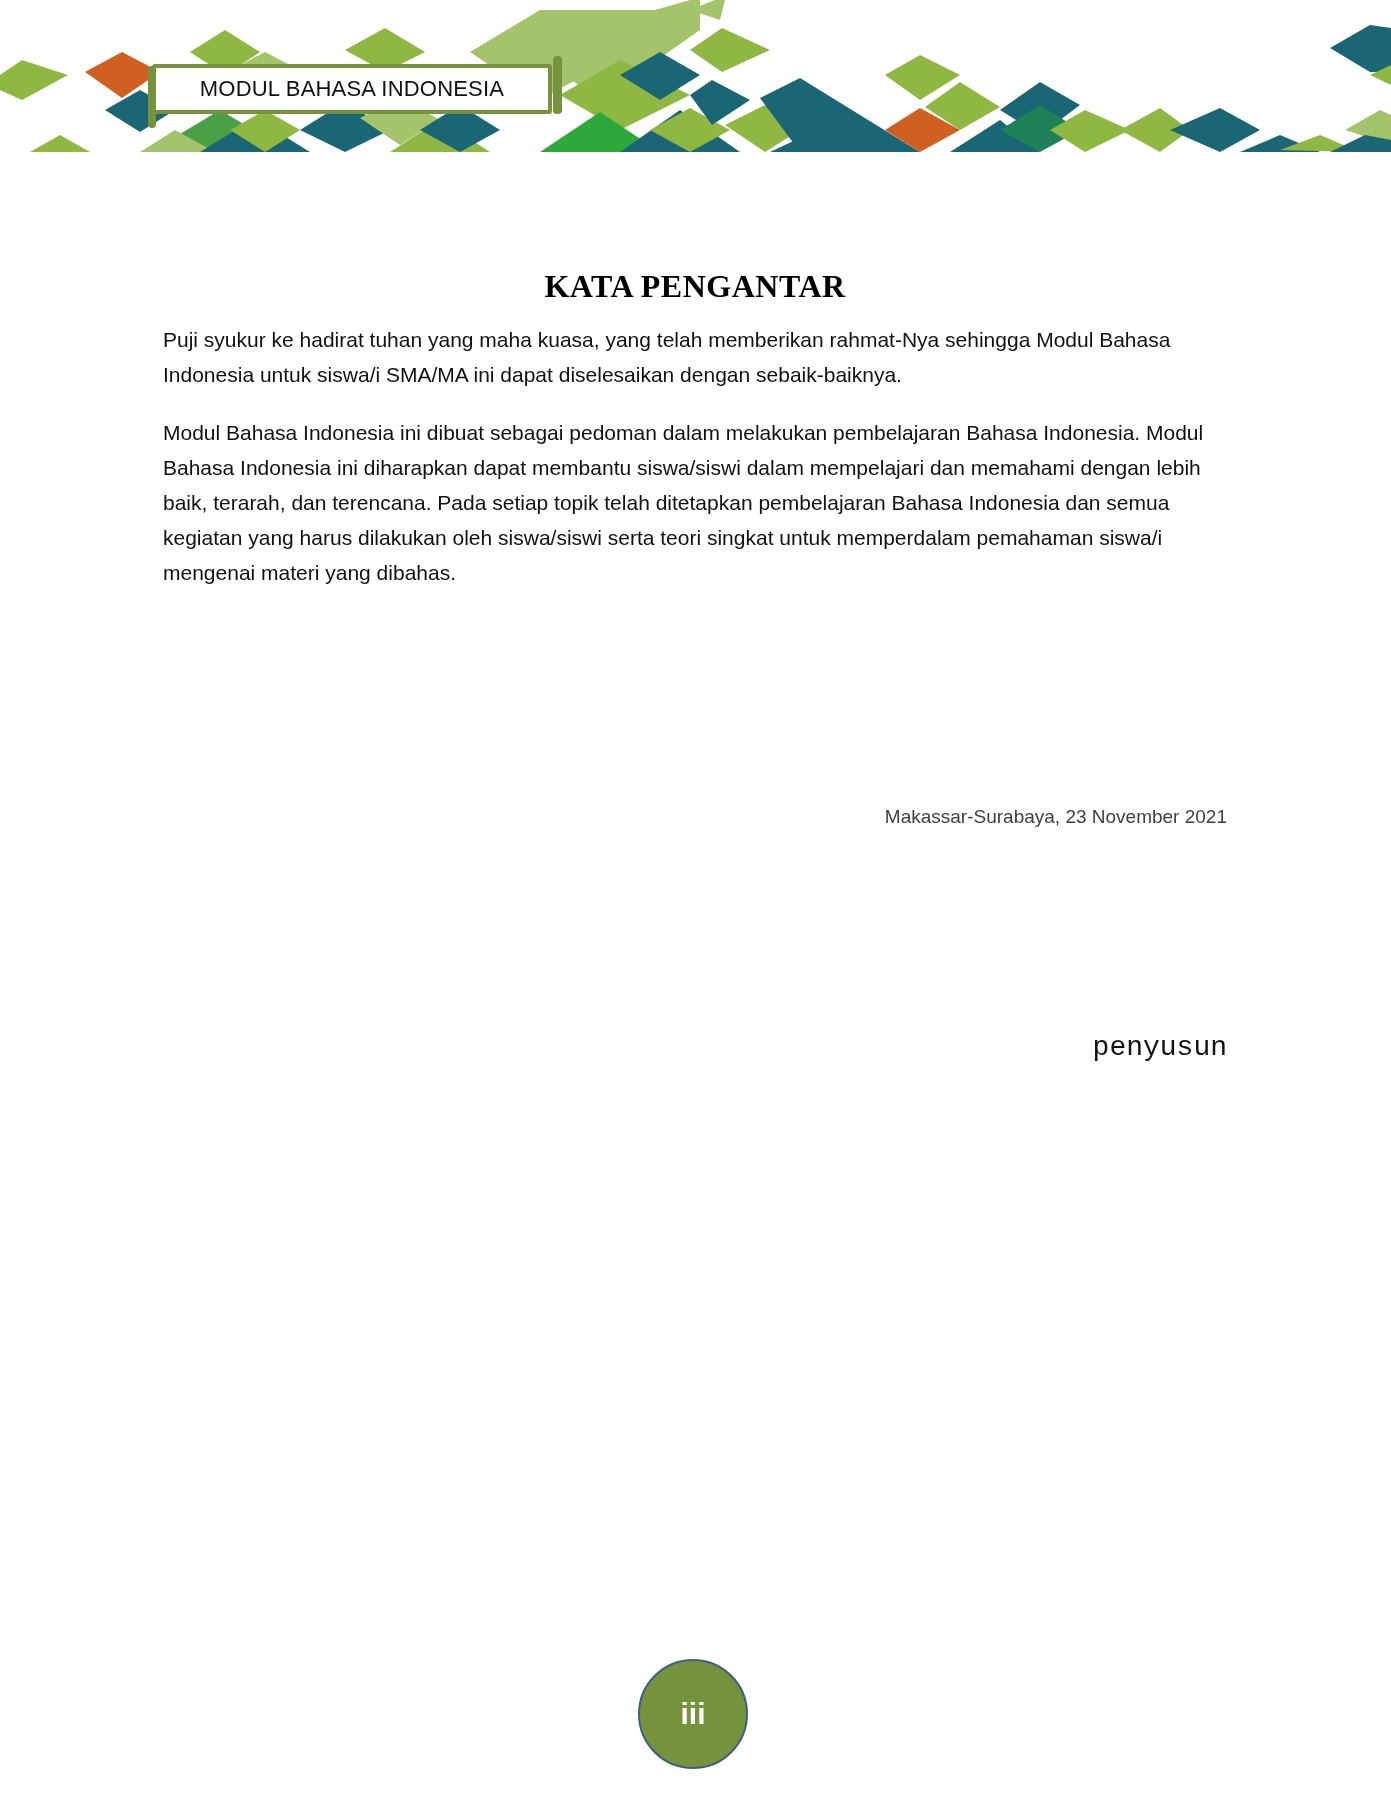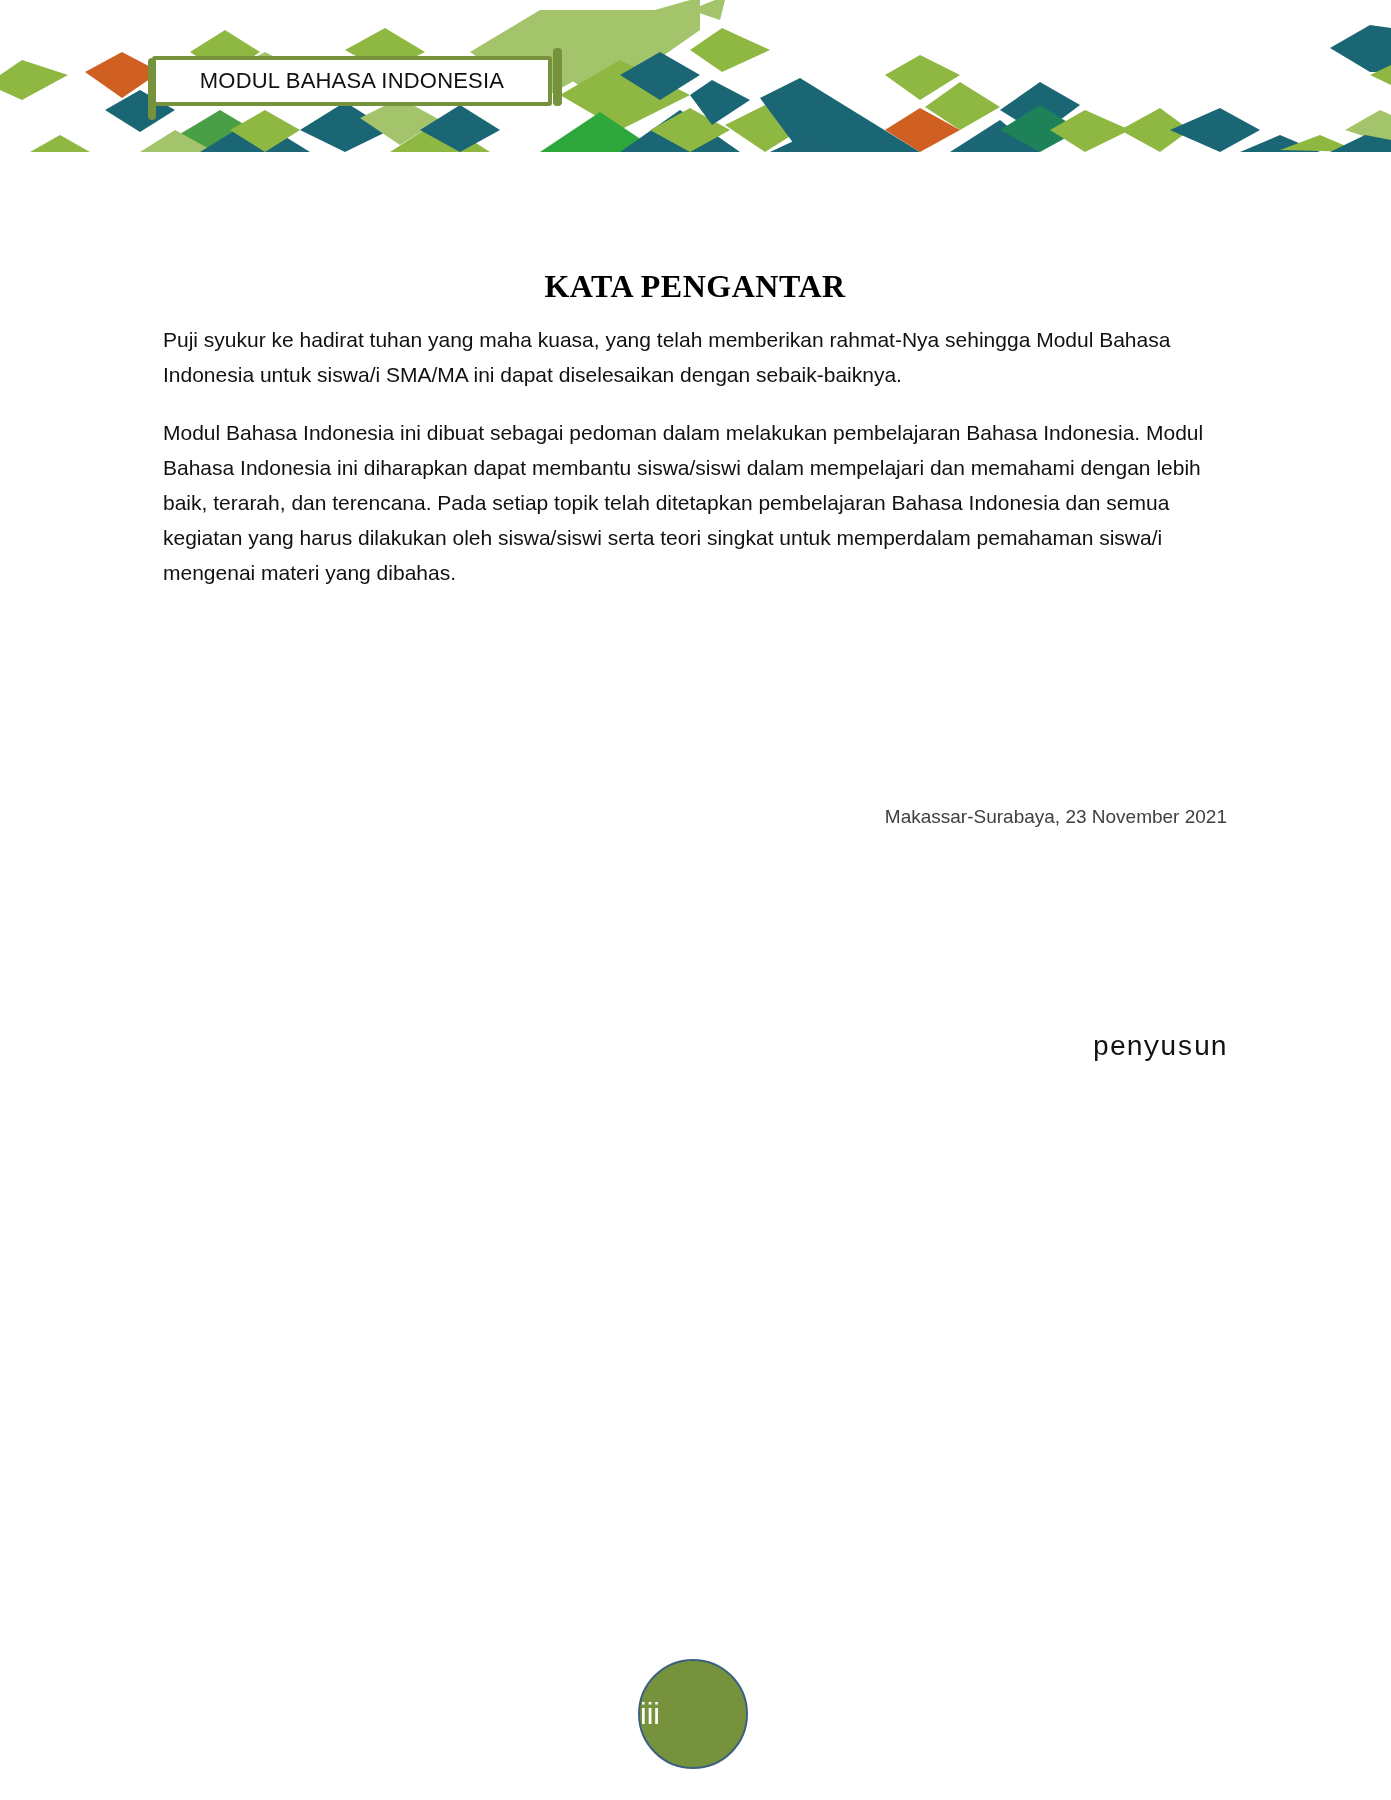--- a/index.html
+++ b/index.html
@@ -1,30 +1,30 @@
 <!DOCTYPE html>
 <html><head>
 <meta charset="utf-8">
 <style>
   html, body { margin: 0; padding: 0; background: #ffffff; }
   body { width: 1391px; height: 1800px; position: relative; overflow: hidden; font-family: "Liberation Sans", sans-serif; color: #000; }
   .header-band { position: absolute; left: 0; top: 0; width: 1391px; height: 152px; overflow: hidden; }
   .header-band svg { display: block; }
-  .scroll-banner { position: absolute; left: 152px; top: 56px; width: 404px; height: 54px; }
+  .scroll-banner { position: absolute; left: 152px; top: 64px; width: 404px; height: 54px; }
   .scroll-banner .frame { position: absolute; left: 0; top: 0; width: 400px; height: 50px; border: 4px solid #76923c; background: #fff; box-sizing: border-box; border-radius: 3px; }
   .scroll-banner .curl-left { position: absolute; left: -4px; top: 2px; width: 8px; height: 62px; background: #76923c; border-radius: 4px; }
   .scroll-banner .curl-right { position: absolute; right: -6px; top: -8px; width: 9px; height: 58px; background: #76923c; border-radius: 4px; }
   .scroll-banner .title { position: absolute; left: 0; top: 0; width: 400px; height: 50px; line-height: 50px; text-align: center; font-size: 22px; letter-spacing: 0.2px; color: #111; font-family: "Liberation Sans", sans-serif; }
   .content { position: absolute; left: 163px; top: 250px; width: 1064px; }
   .page-title { text-align: center; font-family: "Liberation Serif", serif; font-weight: bold; font-size: 32px; letter-spacing: 0.5px; margin: 16px; line-height: 40px; }
   .para { font-size: 21px; line-height: 35px; margin: 0 0 23px 0; color: #111; font-family: "Liberation Sans", sans-serif; }
   .para.first { margin-top: 8px; }
   .place-date { position: absolute; right: 164px; top: 806px; font-size: 19px; color: #404040; }
   .signer { position: absolute; right: 164px; top: 1032px; font-size: 28px; color: #111; font-family: Liberation Mono, monospace; }
-  .page-number { position: absolute; left: 638px; top: 1659px; width: 110px; height: 110px; border-radius: 50%; background: #76923c; border: 2px solid #3c6180; box-sizing: border-box; color: #fff; font-size: 30px; font-weight: normal; line-height: 106px; font-family: "Liberation Sans", sans-serif; }
+  .page-number { position: absolute; left: 638px; top: 1659px; width: 110px; height: 110px; border-radius: 50%; background: #76923c; border: 2px solid #3c6180; box-sizing: border-box; color: #fff; font-size: 30px; font-weight: bold; text-align: center; line-height: 106px; font-family: "Liberation Sans", sans-serif; }
 </style>
 </head>
 <body>
 
 <div class="header-band">
   <svg width="1391" height="152" viewBox="0 0 1391 152">
     <g>
 
       <path d="M0 75 L22 60 L68 75 L22 100 L0 90 Z" fill="#8fb842"></path>
       <path d="M85 72 L122 52 L160 72 L122 98 Z" fill="#d05f22"></path>

